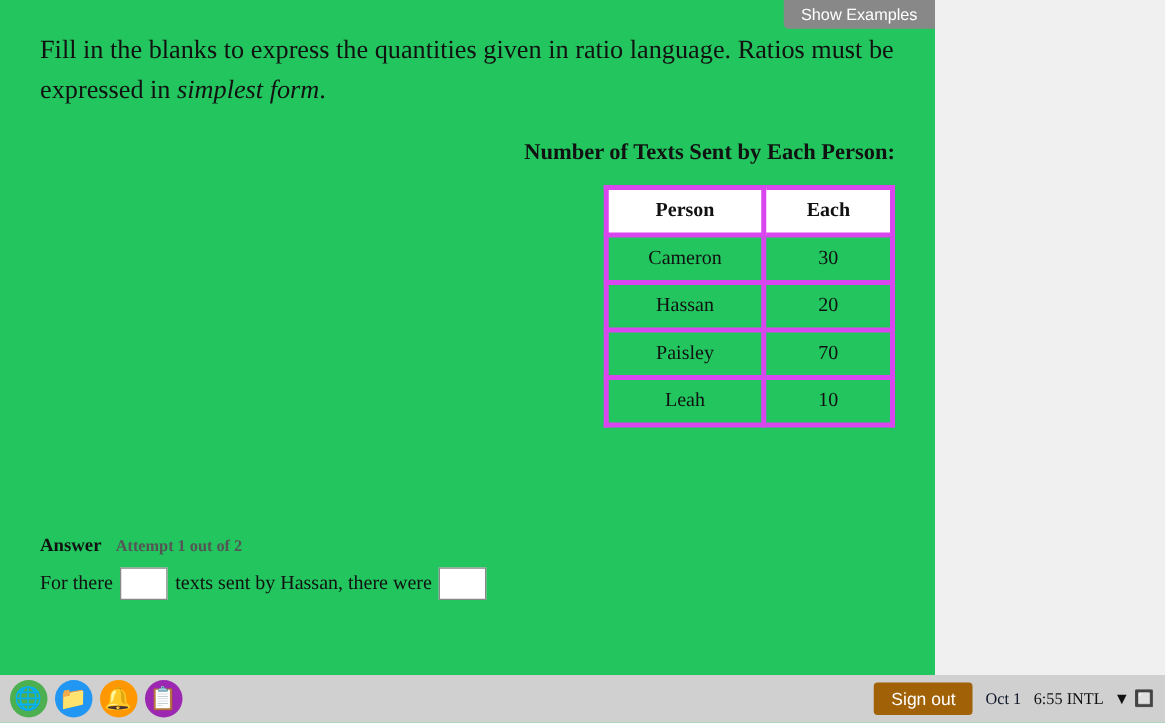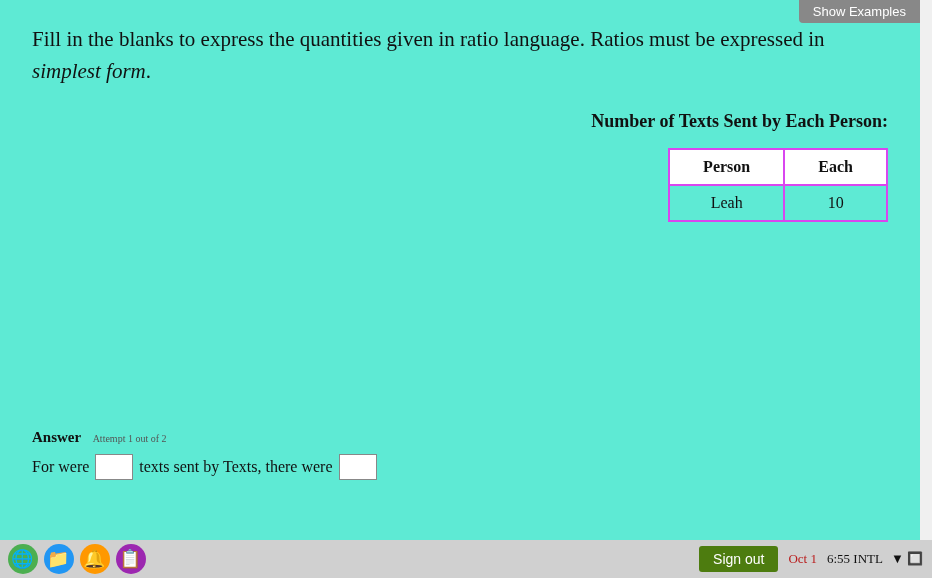--- a/index.html
+++ b/index.html
@@ -7,22 +7,22 @@
     body {
       font-family: Georgia, 'Times New Roman', serif;
       background: #f0f0f0;
       width: 932px;
       height: 578px;
       overflow: hidden;
       position: relative;
     }
 
     .main-content {
-      background: #5eead4;
-      width: 920px;
+      background: #22c55e;
+      width: 748px;
       height: 540px;
       padding: 24px 32px 20px 32px;
       position: relative;
     }
 
     .instructions {
       font-size: 21px;
       line-height: 1.5;
       color: #111;
       margin-bottom: 24px;
@@ -46,21 +46,21 @@
       margin-bottom: 16px;
       color: #111;
     }
 
     .data-table {
       border-collapse: collapse;
       width: 220px;
     }
 
     .data-table th, .data-table td {
-      border: 2px solid #d946ef;
+      border: 4px solid #d946ef;
       padding: 8px 32px;
       text-align: center;
       font-size: 16px;
       color: #111;
     }
 
     .data-table th {
       font-weight: bold;
       background: #fff;
     }
@@ -73,22 +73,22 @@
     }
 
     .answer-label {
       font-weight: bold;
       font-size: 15px;
       color: #111;
       margin-bottom: 6px;
     }
 
     .attempt-label {
-      font-weight: normal;
-      font-size: 10px;
+      font-weight: bold;
+      font-size: 13px;
       color: #555;
       margin-left: 8px;
     }
 
     .answer-row {
       display: flex;
       align-items: center;
       font-size: 16px;
       color: #111;
       gap: 6px;
@@ -133,33 +133,33 @@
       justify-content: center;
       font-size: 18px;
     }
 
     .taskbar-icon.green { background: #4caf50; }
     .taskbar-icon.blue { background: #2196f3; }
     .taskbar-icon.orange { background: #ff9800; color: #fff; }
     .taskbar-icon.purple { background: #9c27b0; color: #fff; }
 
     .sign-out-btn {
-      background: #4d7c0f;
+      background: #a16207;
       color: #fff;
       border: none;
       padding: 5px 14px;
       font-size: 14px;
       cursor: pointer;
       border-radius: 3px;
       margin-right: 10px;
     }
 
     .taskbar-date {
       font-size: 13px;
-      color: #b91c1c;
+      color: #0f172a;
       margin-right: 10px;
     }
 
     .taskbar-time {
       font-size: 13px;
       color: #111;
       margin-right: 8px;
     }
 
     .taskbar-wifi {
@@ -202,36 +202,48 @@
 
     <table class="data-table">
       <thead>
         <tr>
           <th>Person</th>
           <th>Each</th>
         </tr>
       </thead>
       <tbody>
         <tr>
+          <td>Cameron</td>
+          <td>30</td>
+        </tr>
+        <tr>
+          <td>Hassan</td>
+          <td>20</td>
+        </tr>
+        <tr>
+          <td>Paisley</td>
+          <td>70</td>
+        </tr>
+        <tr>
           <td>Leah</td>
           <td>10</td>
         </tr>
       </tbody>
     </table>
   </div>
 
   <div class="answer-section">
     <div class="answer-label">
       <span>Answer</span>
       <span class="attempt-label">Attempt 1 out of 2</span>
     </div>
     <div class="answer-row">
-      <span>For were</span>
+      <span>For there</span>
       <input type="text" class="answer-blank" style="">
-      <span>texts sent by Texts, there were</span>
+      <span>texts sent by Hassan, there were</span>
       <input type="text" class="answer-blank" style="">
     </div>
   </div>
 </div>
 
 <div class="taskbar">
   <div class="taskbar-icons">
     <div class="taskbar-icon green">🌐</div>
     <div class="taskbar-icon blue">📁</div>
     <div class="taskbar-icon orange">🔔</div>

